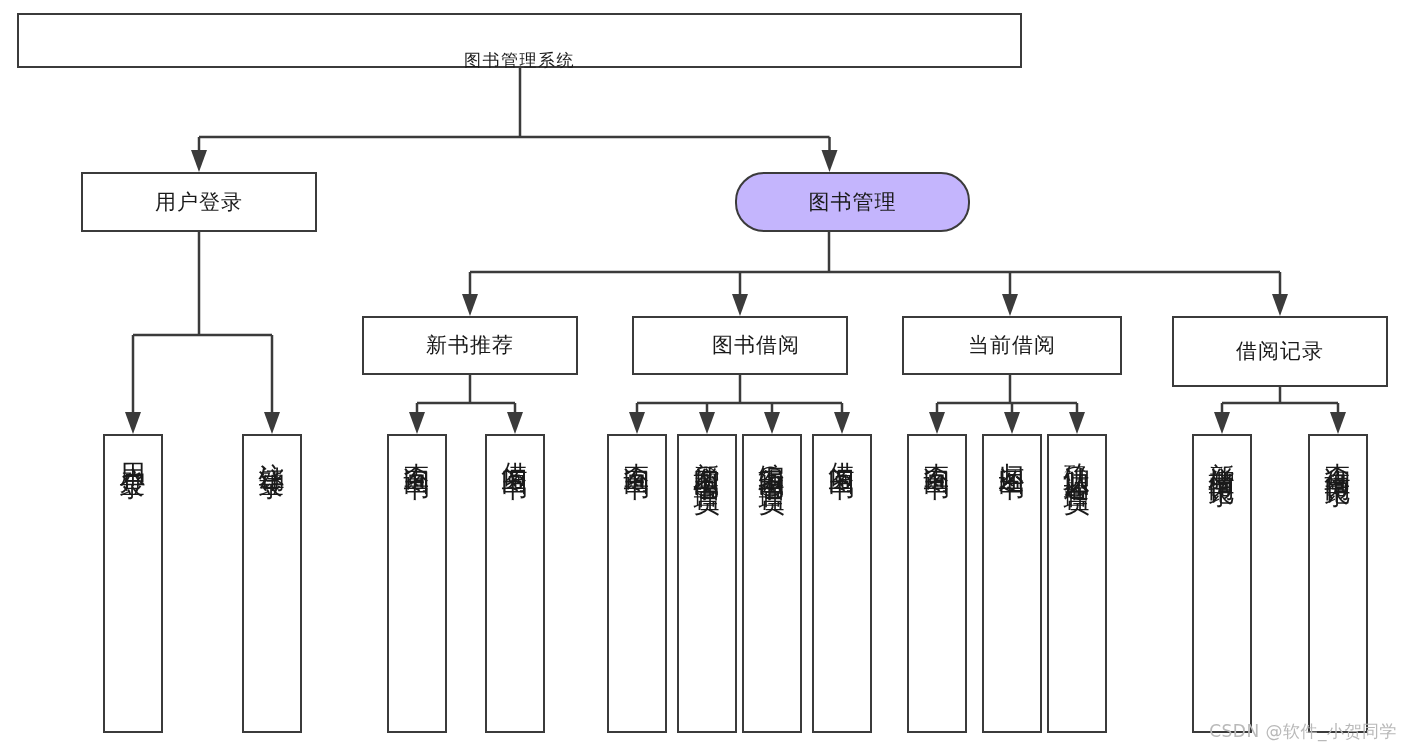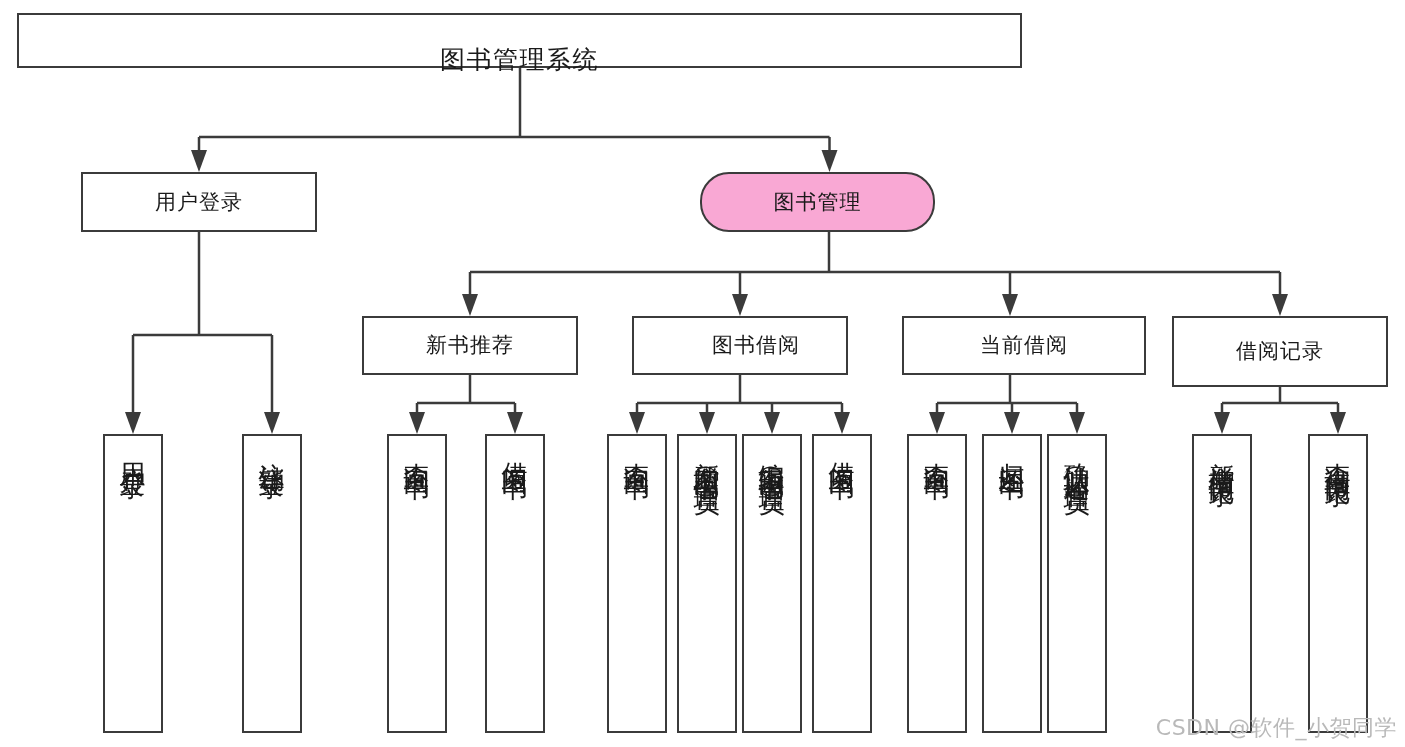--- a/index.html
+++ b/index.html
@@ -41,21 +41,21 @@
     text-align: center;
     line-height: 1.18;
     white-space: nowrap;
   }
   
   .node.horiz .label {
     font-size: 21px;
     letter-spacing: 1px;
   }
   .node.root .label {
-    font-size: 25px;
+    font-size: 17px;
     letter-spacing: 1.5px;
     margin-top: 39px;
   }
   
   .node.vert {
     align-items: flex-start;
     justify-content: center;
     padding-top: 6px;
   }
   .node.vert .label {
@@ -63,21 +63,21 @@
     text-orientation: upright;
     font-size: 26px;
     line-height: 1.0;
     letter-spacing: 4px;
     white-space: nowrap;
   }
   #watermark {
     position: absolute;
     right: 8px;
     bottom: 4px;
-    font-size: 22px;
+    font-size: 17px;
     color: #b9b9b9;
     letter-spacing: 0.5px;
     white-space: nowrap;
     pointer-events: none;
   }
 </style>
 </head>
 <body>
 
 <div id="canvas">
@@ -135,30 +135,30 @@
       <line x1="1338" y1="403" x2="1338" y2="413" stroke="#3b3b3b" stroke-width="2.5"></line>
       <polygon points="1330,412 1346,412 1338,434" fill="#3b3b3b"></polygon>
     </svg>
   <div id="nodes-layer">
       <div class="node horiz root" style="left: 17px; top: 13px; width: 1005px; height: 55px; border-color: rgb(59, 59, 59); background: rgb(255, 255, 255); color: rgb(26, 26, 26);">
         <span class="label">图书管理系统</span>
       </div>
       <div class="node horiz" style="left: 81px; top: 172px; width: 236px; height: 60px; border-color: rgb(59, 59, 59); background: rgb(255, 255, 255); color: rgb(26, 26, 26);">
         <span class="label">用户登录</span>
       </div>
-      <div class="node horiz" style="left: 700px; top: 172px; width: 235px; height: 60px; border-color: rgb(59, 59, 59); background: #f9a8d4; color: rgb(26, 26, 26); border-radius: 29px;">
+      <div class="node horiz" style="left: 735px; top: 172px; width: 235px; height: 60px; border-color: rgb(59, 59, 59); background: #c4b5fd; color: rgb(26, 26, 26); border-radius: 29px;">
         <span class="label">图书管理</span>
       </div>
       <div class="node horiz" style="left: 362px; top: 316px; width: 216px; height: 59px; border-color: rgb(59, 59, 59); background: rgb(255, 255, 255); color: rgb(26, 26, 26);">
         <span class="label">新书推荐</span>
       </div>
       <div class="node horiz" style="left: 632px; top: 316px; width: 216px; height: 59px; border-color: rgb(59, 59, 59); background: rgb(255, 255, 255); color: rgb(26, 26, 26); padding-left: 32px;">
         <span class="label">图书借阅</span>
       </div>
-      <div class="node horiz" style="left: 902px; top: 316px; width: 244px; height: 59px; border-color: rgb(59, 59, 59); background: rgb(255, 255, 255); color: rgb(26, 26, 26);">
+      <div class="node horiz" style="left: 902px; top: 316px; width: 220px; height: 59px; border-color: rgb(59, 59, 59); background: rgb(255, 255, 255); color: rgb(26, 26, 26);">
         <span class="label">当前借阅</span>
       </div>
       <div class="node horiz" style="left: 1172px; top: 316px; width: 216px; height: 71px; border-color: rgb(59, 59, 59); background: rgb(255, 255, 255); color: rgb(26, 26, 26);">
         <span class="label">借阅记录</span>
       </div>
       <div class="node vert" style="left: 103px; top: 434px; width: 60px; height: 299px; border-color: rgb(59, 59, 59); background: rgb(255, 255, 255); color: rgb(26, 26, 26);">
         <span class="label">用户登录</span>
       </div>
       <div class="node vert" style="left: 242px; top: 434px; width: 60px; height: 299px; border-color: rgb(59, 59, 59); background: rgb(255, 255, 255); color: rgb(26, 26, 26);">
         <span class="label">注销登录</span>

